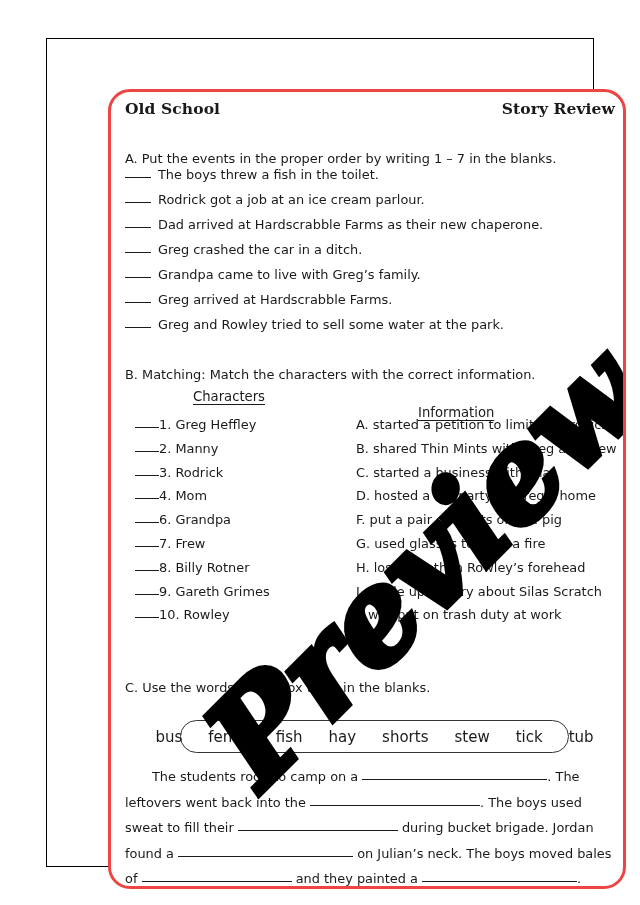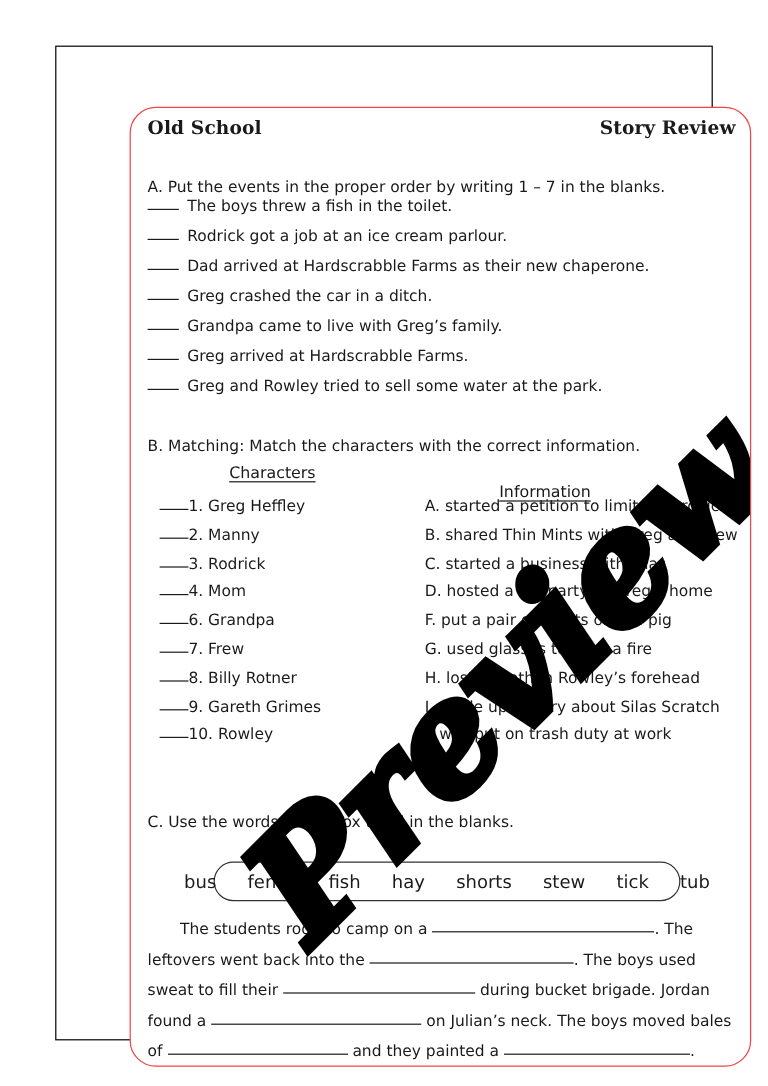--- a/index.html
+++ b/index.html
@@ -26,21 +26,21 @@
     border: 1px solid #000000;
     box-sizing: border-box;
     background: #ffffff;
   }
   .inner-card {
     position: absolute;
     left: 61px;
     top: 50px;
     width: 518px;
     height: 800px;
-    border: 1px solid #ef4444;
+    border: 3px solid #ef4444;
     border-radius: 22px;
     box-sizing: border-box;
     background: #ffffff;
     overflow: hidden;
   }
 
   .content {
     position: absolute;
     left: 0;
     top: 0;

